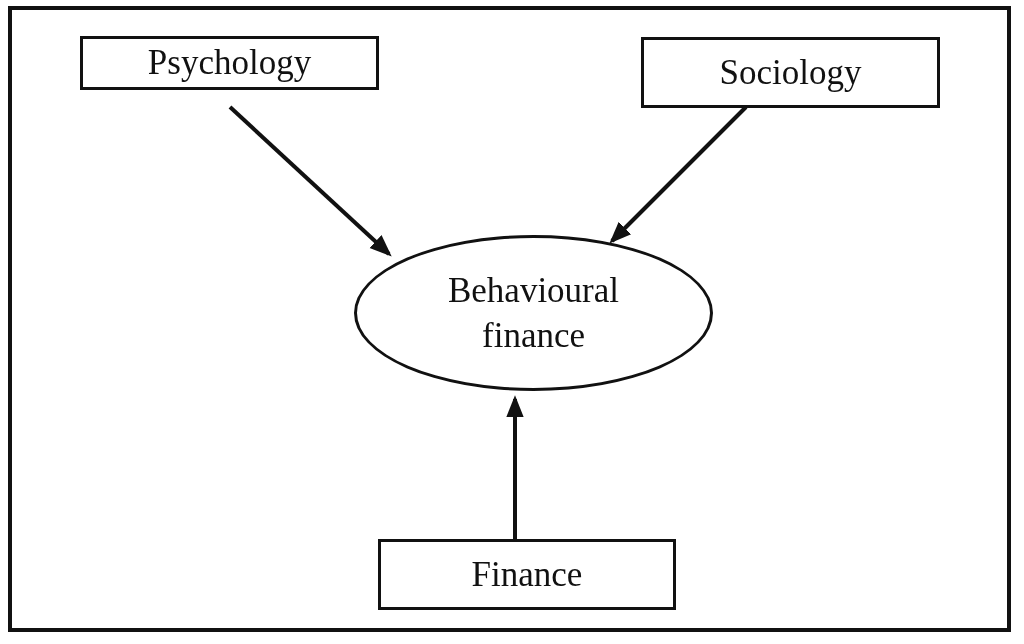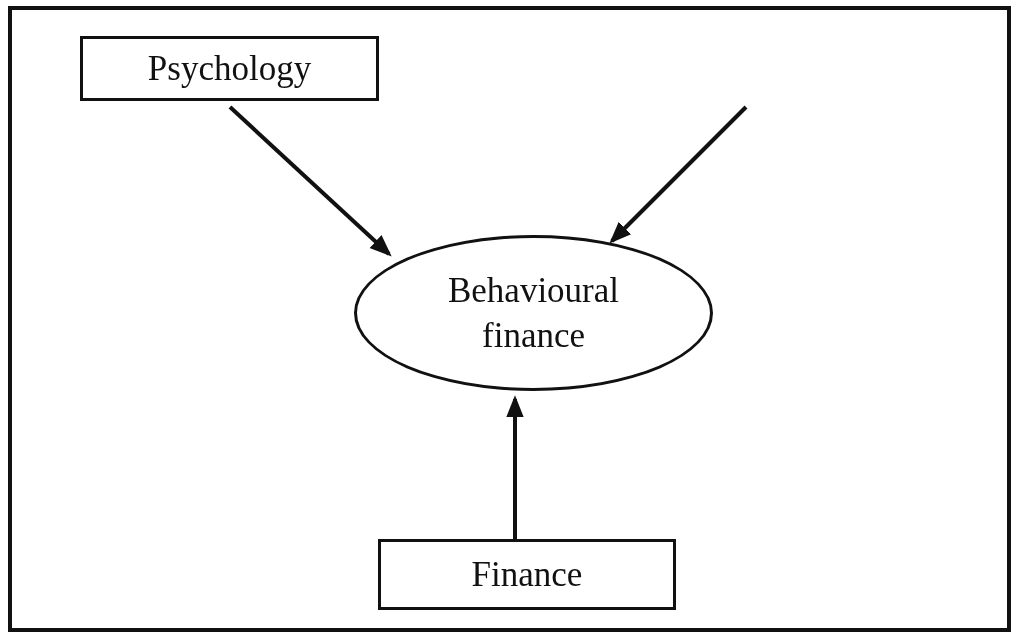--- a/index.html
+++ b/index.html
@@ -39,21 +39,21 @@
     box-sizing: border-box;
     border: 3px solid #111111;
     background: #ffffff;
     display: flex;
     align-items: center;
     justify-content: center;
     text-align: center;
     font-size: 35px;
     line-height: 1.2;
   }
-  .node.rect-psychology { left: 80px;  top: 36px;  width: 299px; height: 65px; }
+  .node.rect-psychology { left: 80px;  top: 36px;  width: 299px; height: 54px; }
   .node.rect-sociology  { left: 641px; top: 37px;  width: 299px; height: 71px; }
   .node.rect-finance    { left: 378px; top: 539px; width: 298px; height: 71px; }
   .node.ellipse {
     left: 354px;
     top: 235px;
     width: 359px;
     height: 156px;
     border-radius: 50%;
     flex-direction: column;
     line-height: 45px;
@@ -74,20 +74,23 @@
     </defs>
     <line x1="230" y1="107" x2="389" y2="254" stroke="#111111" stroke-width="4" marker-end="url(#ah)"></line>
     <line x1="746" y1="107" x2="612" y2="241" stroke="#111111" stroke-width="4" marker-end="url(#ah)"></line>
     <line x1="515" y1="541" x2="515" y2="399" stroke="#111111" stroke-width="4" marker-end="url(#ah)"></line>
   </svg>
 
   <div class="node rect-psychology">
     <span>Psychology</span>
   </div>
 
+  <div class="node rect-sociology">
+    <span>Sociology</span>
+  </div>
 
   <div class="node ellipse">
     <span>Behavioural</span>
     <span>finance</span>
   </div>
 
   <div class="node rect-finance">
     <span>Finance</span>
   </div>
 

